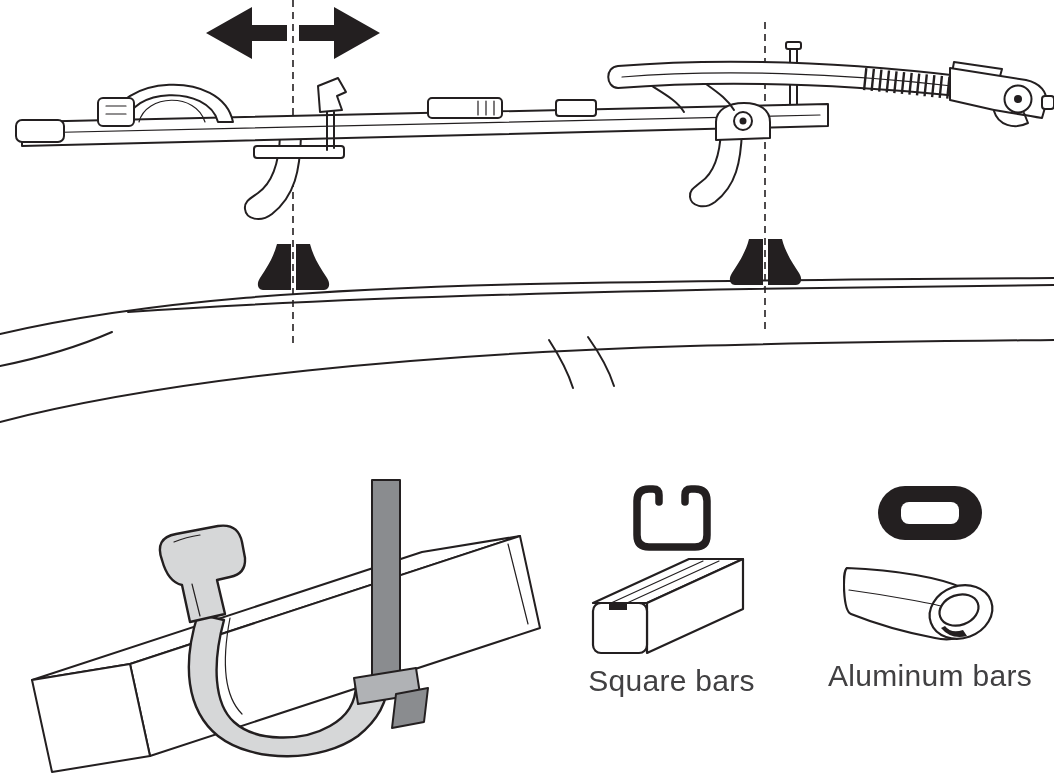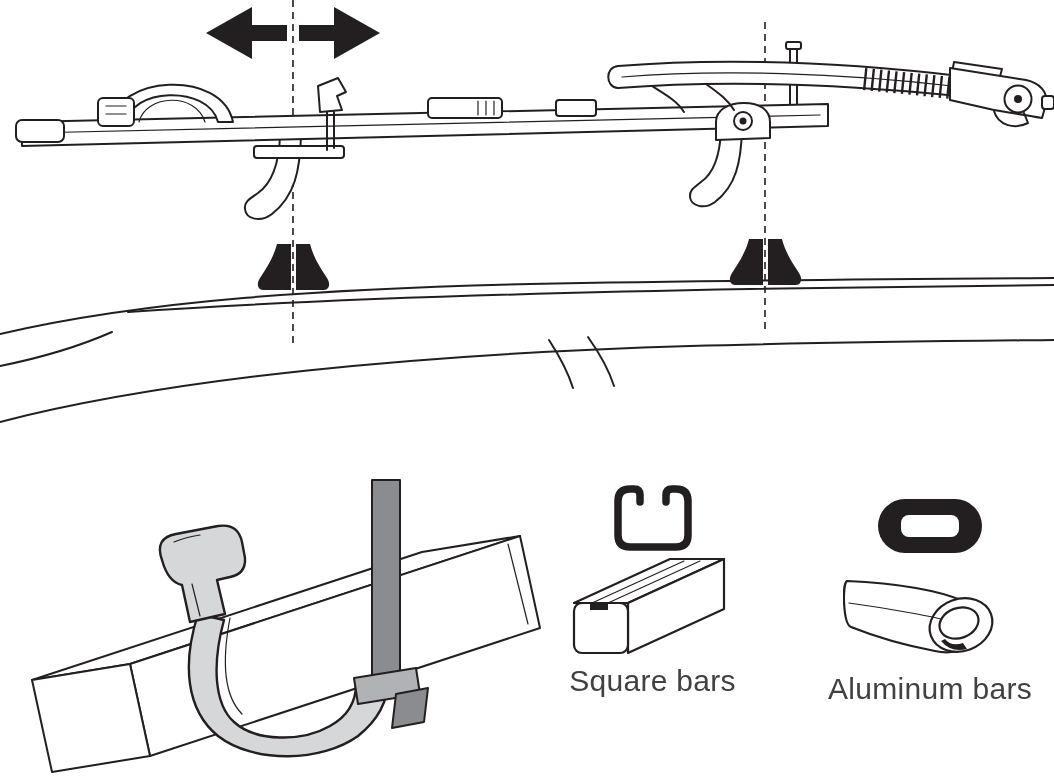--- a/index.html
+++ b/index.html
@@ -16,22 +16,22 @@
   .solid{fill:#231f20;stroke:none;}
   .dash{stroke:#231f20;stroke-width:1.6;stroke-dasharray:7 5;fill:none;}
   .gray{fill:#d6d7d8;stroke:#231f20;stroke-width:2.4;stroke-linejoin:round;stroke-linecap:round;}
   .strap{fill:#8a8c8f;stroke:#231f20;stroke-width:2;stroke-linejoin:round;}
   .buckle{fill:#b0b2b5;stroke:#231f20;stroke-width:2;stroke-linejoin:round;}
   .coil{stroke:#231f20;stroke-width:22;stroke-dasharray:2.4 5.2;fill:none;}
   .prof{stroke:#231f20;fill:none;stroke-width:7.5;stroke-linecap:round;stroke-linejoin:round;}
   .bar{fill:#ffffff;stroke:#231f20;stroke-width:2.2;stroke-linejoin:round;stroke-linecap:round;}
 
   .figure{position:absolute;display:flex;flex-direction:column;align-items:center;gap:5px;}
-  .fig-square{left:545px;top:484px;width:215px;}
-  .fig-aluminum{left:806px;top:492px;width:248px;}
+  .fig-square{left:564px;top:484px;width:215px;}
+  .fig-aluminum{left:806px;top:479px;width:248px;}
   .icon-slot{height:68px;display:flex;align-items:center;justify-content:center;}
   .bar-slot{height:98px;display:flex;align-items:center;justify-content:center;}
   figure{margin:0;}
   figcaption{font-size:30px;color:#414042;letter-spacing:.3px;white-space:nowrap;margin-top:4px;}
 </style>
 </head>
 <body>
 
 <div class="page">
 

